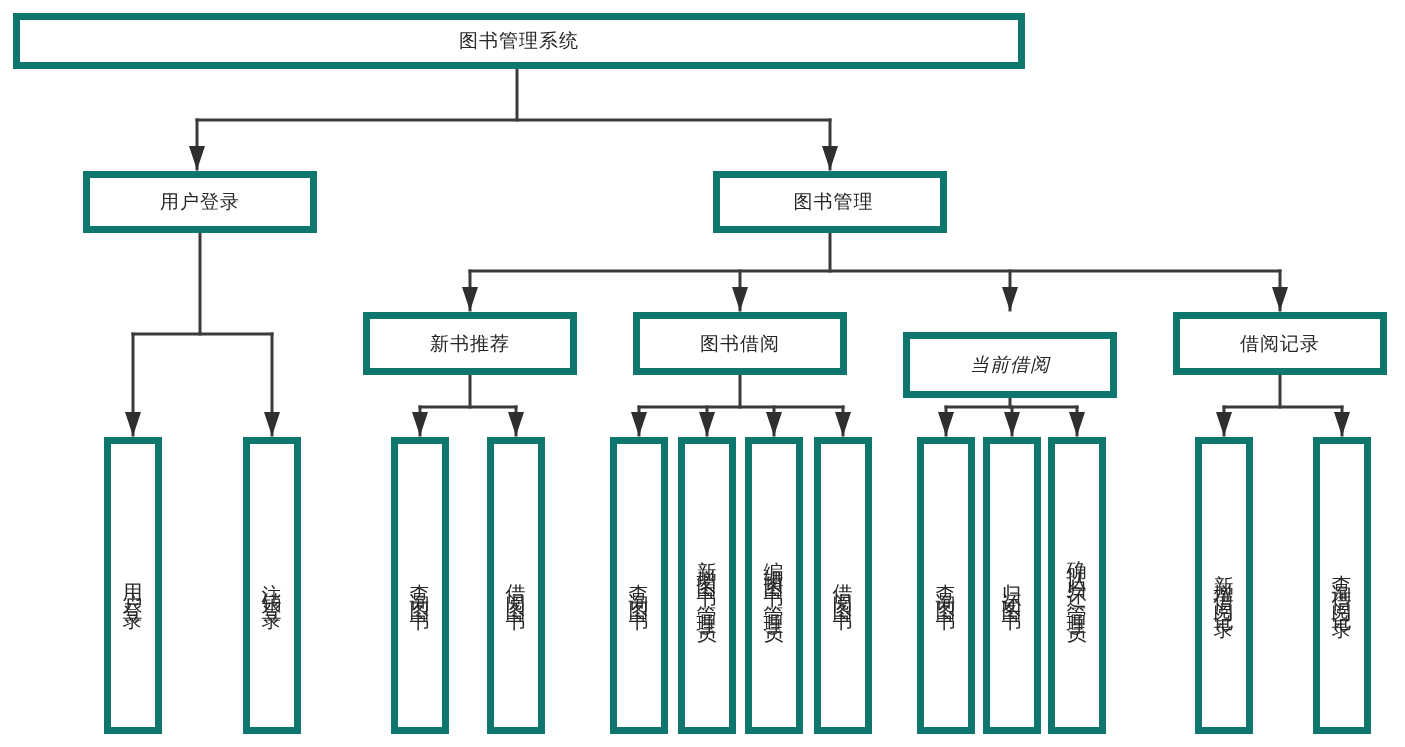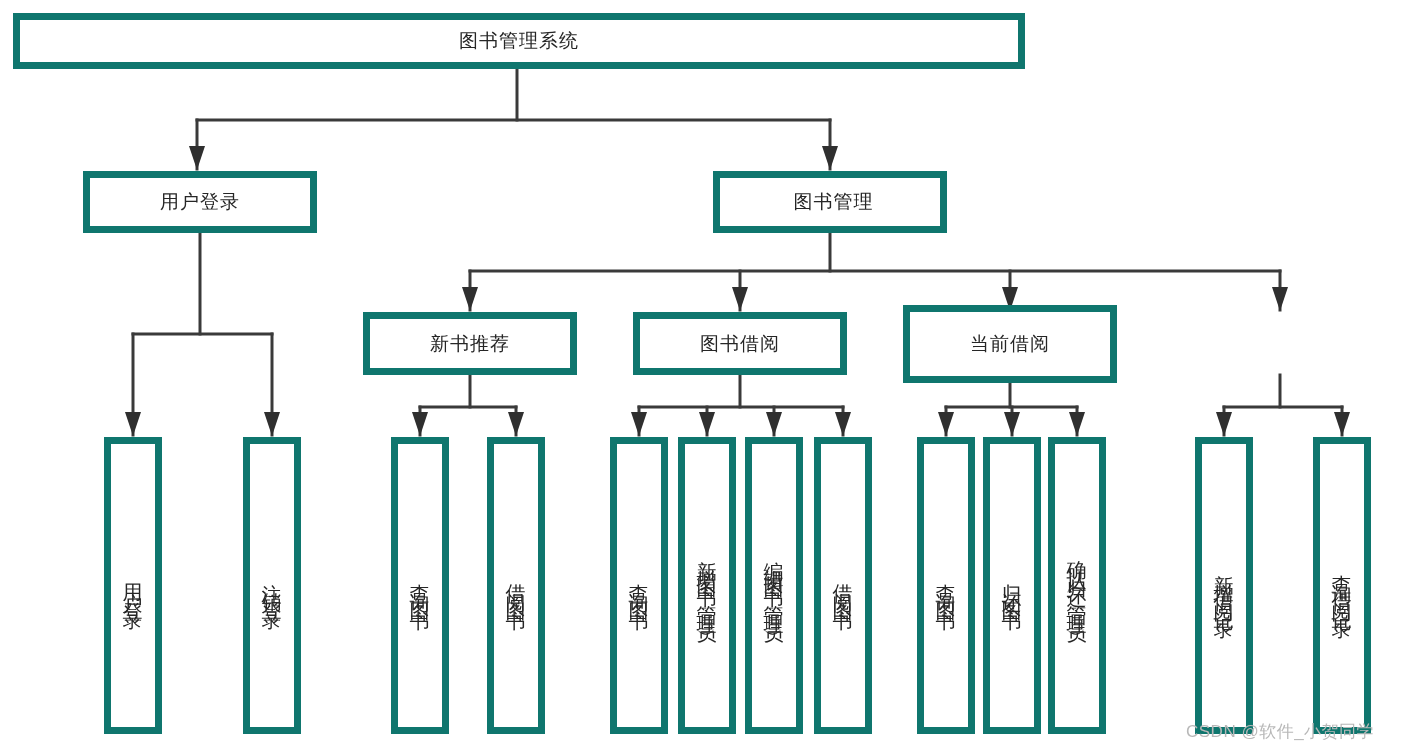--- a/index.html
+++ b/index.html
@@ -124,21 +124,22 @@
     </g>
   </svg>
 
   <div class="node" style="left:13px; top:13px; width:1012px; height:56px;">图书管理系统</div>
 
   <div class="node" style="left:83px; top:171px; width:234px; height:62px;">用户登录</div>
   <div class="node" style="left:713px; top:171px; width:234px; height:62px;padding-left:7px;">图书管理</div>
 
   <div class="node" style="left:633px; top:312px; width:214px; height:63px;">图书借阅</div>
   <div class="node" style="left:363px; top:312px; width:214px; height:63px;">新书推荐</div>
-  <div class="node" style="left:903px; top:305px; width:214px; height:78px;">当前借阅</div>
+  <div class="node" style="left:903px; top:332px; width:214px; height:66px;font-style:italic;">当前借阅</div>
+  <div class="node" style="left:1173px; top:312px; width:214px; height:63px;">借阅记录</div>
 
   <div class="node leaf" style="left:104px; top:437px; width:58px; height:297px;">
     <span>用户登录</span>
   </div>
   <div class="node leaf" style="left:243px; top:437px; width:58px; height:297px;">
     <span>注销登录</span>
   </div>
 
   <div class="node leaf" style="left:391px; top:437px; width:58px; height:297px;">
     <span>查询图书</span>
@@ -170,15 +171,14 @@
     <span>确认归还（管理员）</span>
   </div>
 
   <div class="node leaf" style="left:1195px; top:437px; width:58px; height:297px;">
     <span>新增借阅记录</span>
   </div>
   <div class="node leaf" style="left:1313px; top:437px; width:58px; height:297px;">
     <span>查询借阅记录</span>
   </div>
 
-  <div id="watermark">CSDN @软件_小贺同学</div>
 
 </div>
 
 </body></html>

